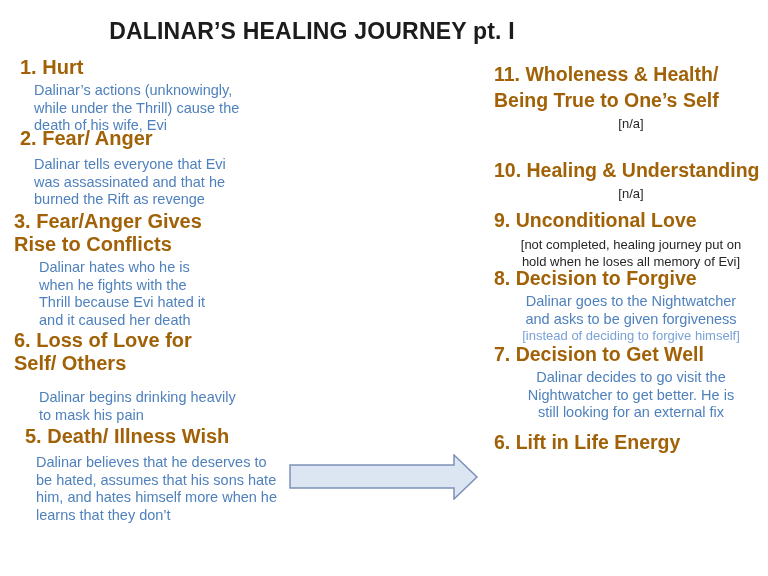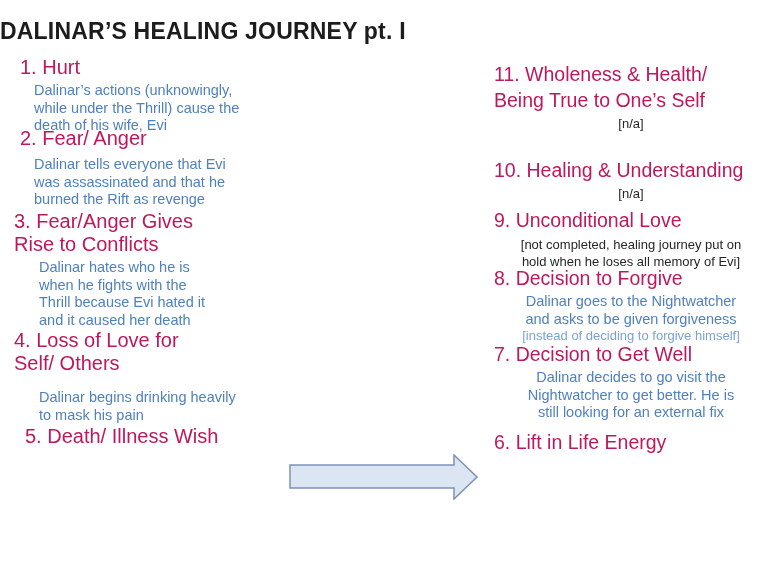--- a/index.html
+++ b/index.html
@@ -6,21 +6,21 @@
   body {
     width: 768px; height: 576px;
     background: #ffffff;
     position: relative;
     overflow: hidden;
     font-family: "Liberation Sans", sans-serif;
   }
   .slide-title {
     position: absolute;
     top: 18px; left: 0; width: 624px;
-    text-align: left;
+    text-align: center;
     font-size: 23px;
     font-weight: bold;
     color: #1c1c1c;
     letter-spacing: 0.2px;
   }
   .col { position: absolute; top: 0; }
   .col-left  { left: 14px;  width: 300px; }
   .col-right { left: 494px; width: 274px; }
   .step { position: absolute; left: 0; width: 100%; }
 
@@ -35,22 +35,23 @@
   .r11 { top: 61px; }
   .r10 { top: 157px; }
   .r9  { top: 207px; }
   .r8  { top: 265px; }
   .r7  { top: 341px; }
   .r6  { top: 429px; }
 
   .heading {
     font-size: 20px;
     line-height: 23px;
-    color: #be185d;
+    color: #a16207;
     white-space: pre-line;
+    font-weight: bold;
   }
   .col-left .heading { padding-left: 6px; }
   .col-left .l3 .heading, .col-left .l4 .heading { padding-left: 0; }
   .col-left .l5 .heading { padding-left: 11px; }
 
   .col-right .heading {
     font-size: 19.5px;
     line-height: 26px;
     text-align: left;
   }
@@ -118,27 +119,31 @@
   </div>
   <div class="step l3">
     <div class="heading">3. Fear/Anger Gives
 Rise to Conflicts</div>
     <div class="desc">Dalinar hates who he is
 when he fights with the
 Thrill because Evi hated it
 and it caused her death</div>
   </div>
   <div class="step l4">
-    <div class="heading">4. Loss of Love for
+    <div class="heading">6. Loss of Love for
 Self/ Others</div>
     <div class="desc">Dalinar begins drinking heavily
 to mask his pain</div>
   </div>
   <div class="step l5">
     <div class="heading">5. Death/ Illness Wish</div>
+    <div class="desc">Dalinar believes that he deserves to
+be hated, assumes that his sons hate
+him, and hates himself more when he
+learns that they don’t</div>
   </div>
 </div>
 
 <div class="col col-right">
   <div class="step r11">
     <div class="heading">11. Wholeness &amp; Health/
 Being True to One’s Self</div>
     <div class="na">[n/a]</div>
   </div>
   <div class="step r10">

